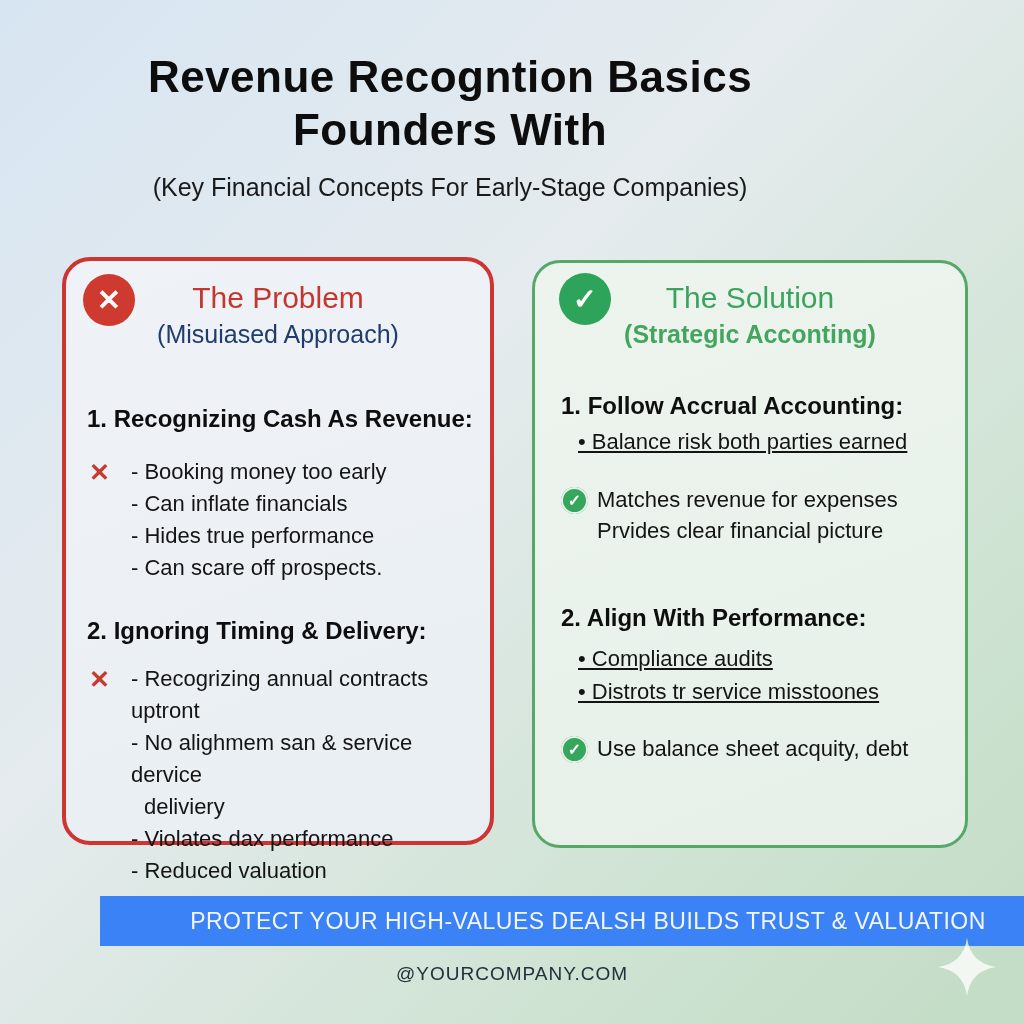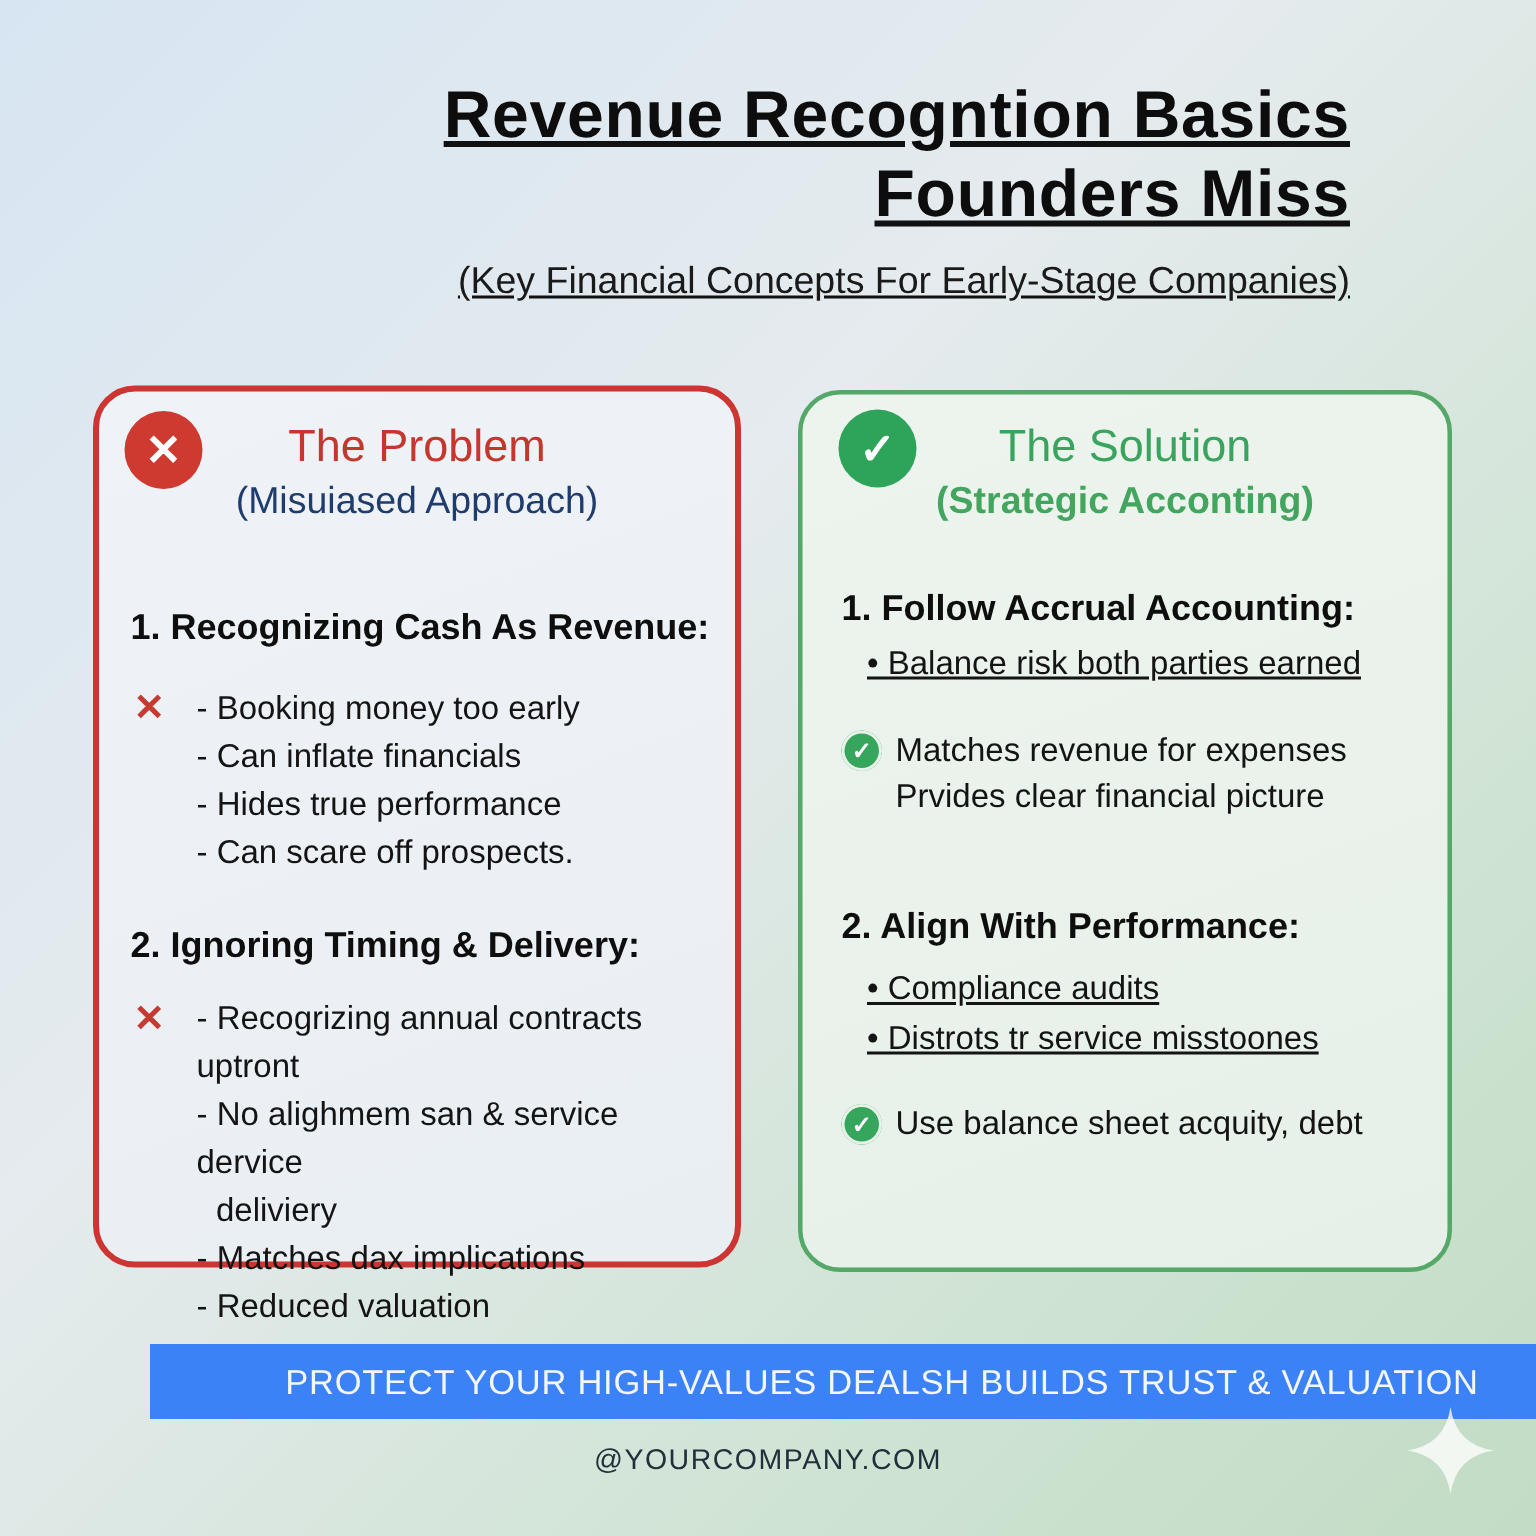--- a/index.html
+++ b/index.html
@@ -7,21 +7,21 @@
   body {
     position:relative;
     font-family:"Liberation Sans", sans-serif;
     background:linear-gradient(135deg, #d7e5f2 0%, #e5ebee 38%, #e3ecе6 50%, #cfe3d3 75%, #c2dcc5 100%);
     background:linear-gradient(135deg, #d7e5f2 0%, #e5ebee 40%, #cfe3d3 75%, #c2dcc5 100%);
     overflow:hidden;
     color:#111;
   }
 
   
-  .header { position:absolute; top:50px; left:0; width:900px; text-align:right;text-decoration:underline; }
+  .header { position:absolute; top:50px; left:0; width:900px; text-align:center; }
   .title { font-size:44px; line-height:53px; font-weight:bold; color:#0d0d0d; letter-spacing:0.5px; }
   .subtitle { margin-top:17px; font-size:25px; color:#1a1a1a; }
 
   
   .card { position:absolute; border-radius:28px; }
   .card-problem {
     left:62px; top:257px; width:432px; height:588px;
     border:4px solid #cc3531;
     background:linear-gradient(160deg,#eff3f7 0%, #e9eef3 100%);
   }
@@ -85,21 +85,21 @@
   .footer { position:absolute; left:0; top:963px; width:1024px; text-align:center; }
   .footer-text { font-size:19px; letter-spacing:1px; color:#22303b; }
   .sparkle { position:absolute; left:938px; top:938px; width:58px; height:58px; opacity:0.78; }
 </style>
 </head>
 <body>
 
 <div class="header">
   <div class="title">
     <div>Revenue Recogntion Basics</div>
-    <div>Founders Miss</div>
+    <div>Founders With</div>
   </div>
   <div class="subtitle">(Key Financial Concepts For Early-Stage Companies)</div>
 </div>
 
 <div class="card card-problem">
   <div class="badge badge-x">
     <span>✕</span>
   </div>
   <div class="card-head">
     <div class="card-title">The Problem</div>
@@ -116,21 +116,21 @@
         <div>- Can scare off prospects.</div>
       </div>
     </div>
     <div class="sec-heading sec-heading-2">2. Ignoring Timing &amp; Delivery:</div>
     <div class="xgroup second">
       <span class="x-mark">✕</span>
       <div class="xlines">
         <div>- Recogrizing annual contracts uptront</div>
         <div>- No alighmem san &amp; service dervice</div>
         <div class="cont">deliviery</div>
-        <div>- Matches dax implications</div>
+        <div>- Violates dax performance</div>
         <div>- Reduced valuation</div>
       </div>
     </div>
   </div>
 </div>
 
 <div class="card card-solution">
   <div class="badge badge-check">
     <span>✓</span>
   </div>

